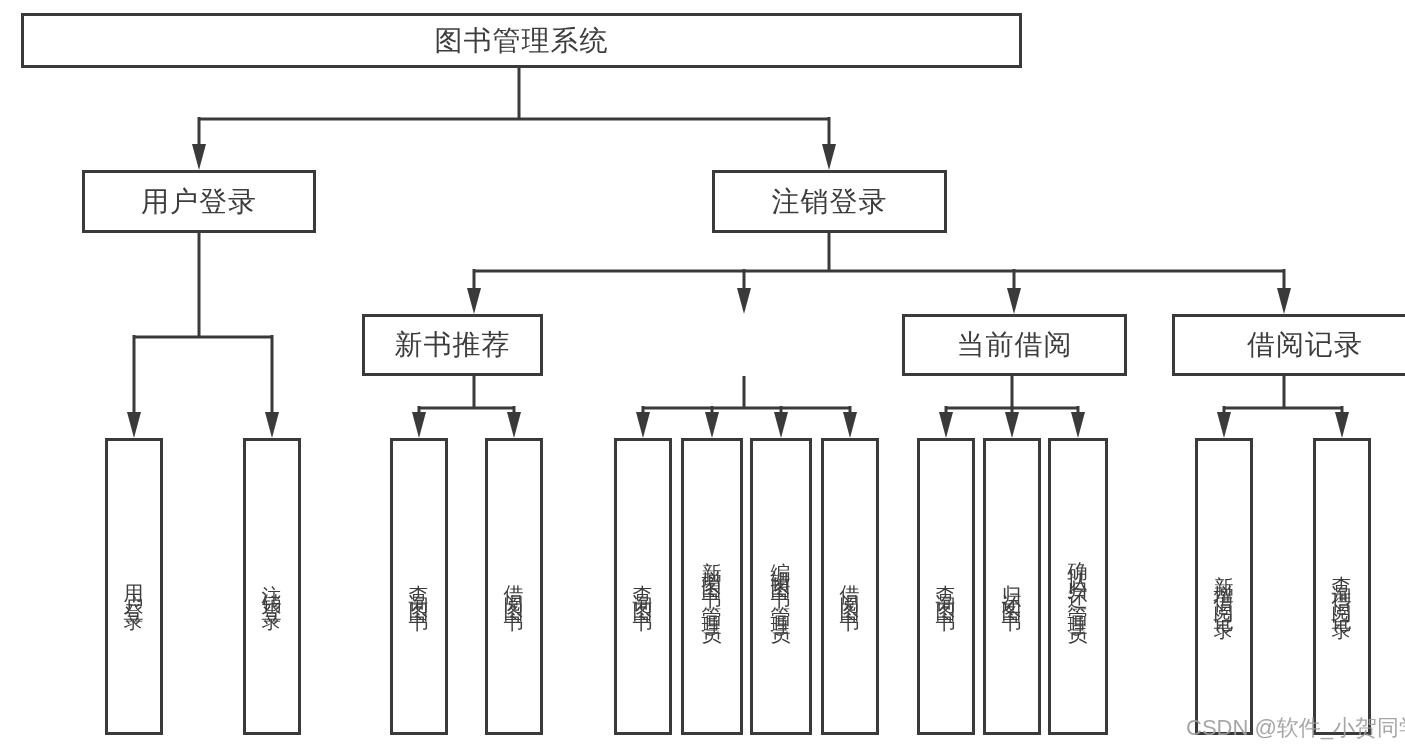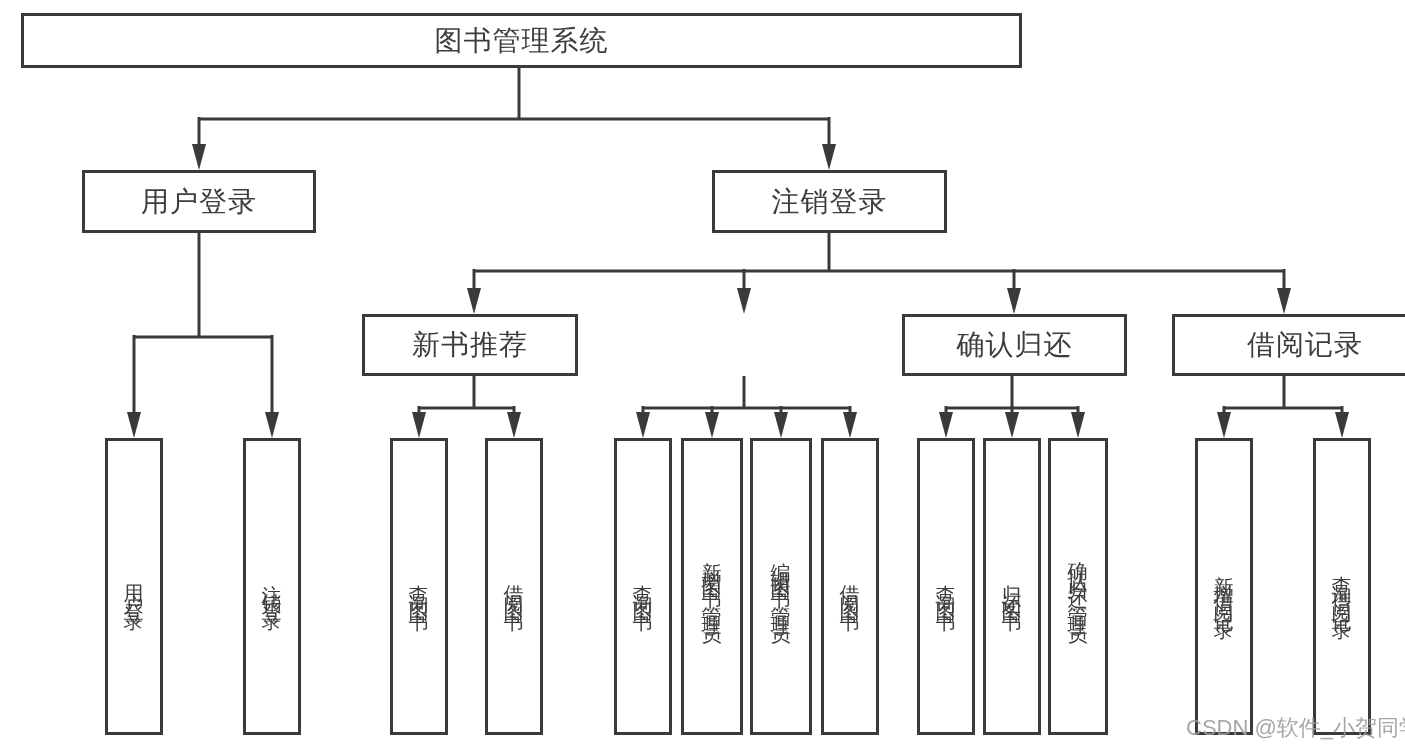--- a/index.html
+++ b/index.html
@@ -36,21 +36,21 @@
     font-family:"Liberation Sans", sans-serif;
     font-size:22px;
     color:rgba(158,158,158,0.92);
     white-space:nowrap;
     z-index:5;
   }
   
   .n-root  { left:21px;  top:13px;  width:1001px; height:55px; }
   .n-l1a   { left:82px;  top:170px; width:234px;  height:63px; }
   .n-l1b   { left:712px; top:170px; width:235px;  height:63px; }
-  .n-l2a   { left:362px; top:314px; width:216px;  height:62px; }
+  .n-l2a   { left:362px; top:314px; width:181px;  height:62px; }
   .n-l2b   { left:632px; top:314px; width:225px;  height:62px; }
   .n-l2c   { left:902px; top:314px; width:225px;  height:62px; }
   .n-l2d   { left:1172px;top:314px; width:266px;  height:62px; }
   .leaf    { top:438px; height:297px; width:58px; }
   .lf-0  { left:105px; }
   .lf-1  { left:243px; }
   .lf-2  { left:390px; }
   .lf-3  { left:485px; }
   .lf-4  { left:614px; }
   .lf-5  { left:681px; width:62px; }
@@ -144,21 +144,21 @@
     <span class="h-label">用户登录</span>
   </div>
   <div class="box n-l1b">
     <span class="h-label">注销登录</span>
   </div>
 
   <div class="box n-l2a">
     <span class="h-label">新书推荐</span>
   </div>
   <div class="box n-l2c">
-    <span class="h-label">确认归还</span>
+    <span class="h-label">当前借阅</span>
   </div>
   <div class="box n-l2d">
     <span class="h-label">借阅记录</span>
   </div>
 
   <div class="box leaf lf-0">
     <span class="v-label">用户登录</span>
   </div>
   <div class="box leaf lf-1">
     <span class="v-label">注销登录</span>

